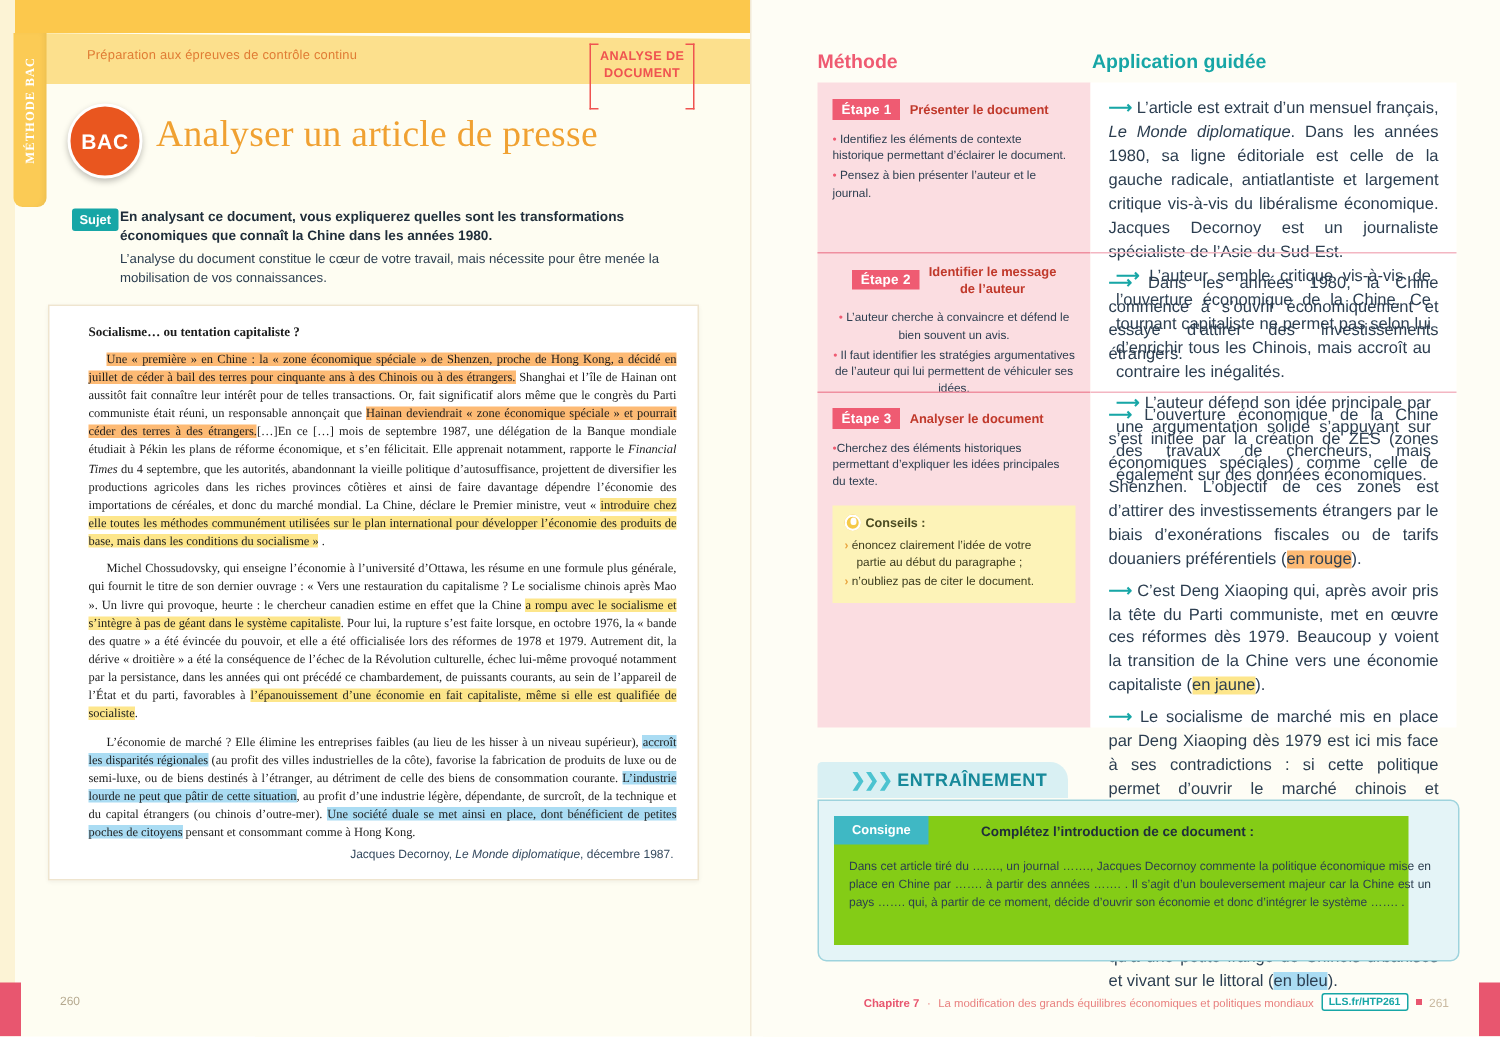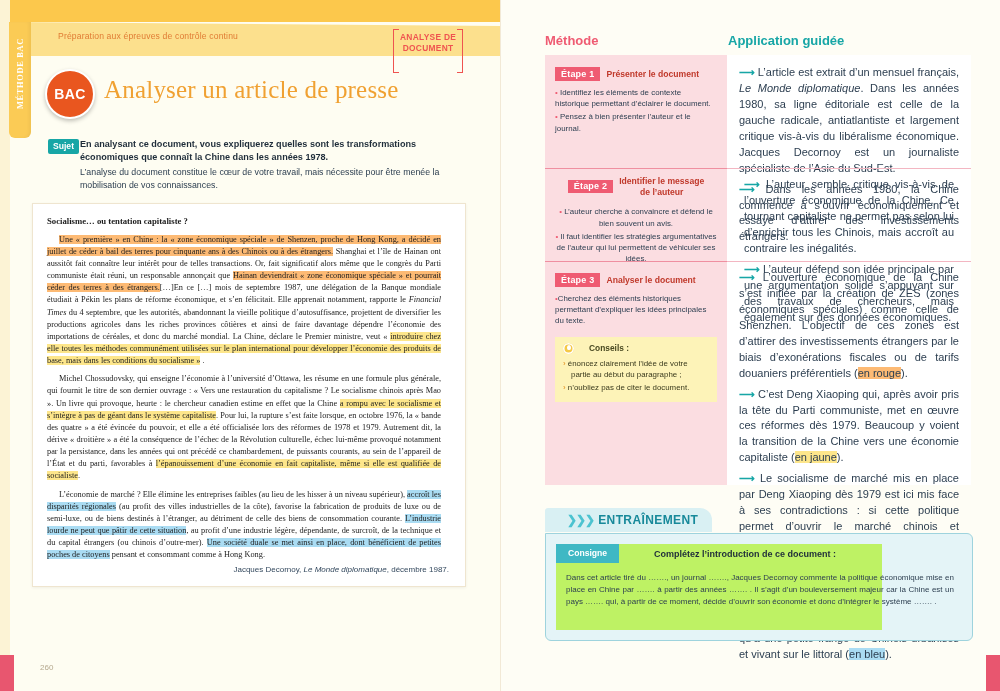--- a/index.html
+++ b/index.html
@@ -121,24 +121,24 @@
   }
 
   
   .doc-box{
     position:absolute;left:32px;top:203px;width:432px;height:382px;
     background:#ffffff;
     border:1px solid #efe5cf;
     box-shadow:0 1px 3px rgba(0,0,0,.06);
   }
   .doc-inner{
-    padding:11px 24px 0 14px;
+    padding:11px 14px 0 14px;
     font-family:"Liberation Serif", serif;
     font-size:8.3px;line-height:1.465;
-    color:#1b1b1b;text-align:justify;
+    color:#1b1b1b;text-align:justify;margin-left:12px;
   }
   .doc-title{
     font-weight:bold;font-size:8.7px;margin-bottom:6px;
     font-family:"Liberation Serif", serif;
   }
   .doc-inner p{margin:0 0 6px 0;text-indent:12px;}
   .hl-red{background:#fdba74;}
   .hl-yellow{background:#fde68b;}
   .hl-blue{background:#aadcf3;}
   .doc-src{
@@ -187,21 +187,21 @@
     margin-top:5px;font-size:7.9px;color:#2c3e50;line-height:1.42;
   }
   .meth-bullets div{margin-bottom:2px;}
   .meth-bullets .b{color:#ef5b72;}
   .conseils{
     margin-top:10px;background:#fdf3b8;
     padding:6px 8px 7px 8px;
   }
   .conseils-hd{
     font-size:8.4px;font-weight:bold;color:#4a4a22;margin-bottom:4px;
-    display:flex;align-items:center;gap:15px;
+    display:flex;align-items:center;gap:3px;
   }
   .bulb{
     width:11px;height:11px;border-radius:50%;
     background:#f5c948;display:inline-block;position:relative;
     box-shadow:0 0 0 1.5px #fff inset;
   }
   .bulb:after{
     content:"";position:absolute;left:3.5px;top:2px;
     width:4px;height:5px;border-radius:50% 50% 40% 40%;background:#fff;
   }
@@ -225,22 +225,22 @@
     border-radius:3px 12px 0 0;
     font-size:12px;font-weight:bold;color:#17899a;letter-spacing:.4px;
   }
   .entr-chev{color:#4cc3d0;letter-spacing:-1px;margin-right:4px;}
   .entr-box{
     position:absolute;left:45px;top:533px;width:426px;height:106px;
     background:#e4f4f7;border:1px solid #9ed3dd;
     border-radius:0 6px 6px 6px;
   }
   .cons-card{
-    position:absolute;left:10px;top:10px;width:326px;height:86px;
-    background:#bef264;
+    position:absolute;left:10px;top:10px;width:383px;height:86px;
+    background:#84cc16;
   }
   .cons-badge{
     position:absolute;left:0;top:0;
     background:#3fb8c4;color:#fff;
     font-size:8.6px;font-weight:bold;
     padding:4px 12px 5px 12px;
   }
   .cons-title{
     position:absolute;left:98px;top:5px;
     font-size:9px;font-weight:bold;color:#1f2d3a;
@@ -294,21 +294,21 @@
 
     <div class="bracket-label">
       <div>ANALYSE DE</div>
       <div>DOCUMENT</div>
     </div>
 
     <div class="bac-circle">BAC</div>
     <div class="page-title">Analyser un article de presse</div>
 
     <div class="sujet-badge">Sujet</div>
-    <div class="sujet-bold">En analysant ce document, vous expliquerez quelles sont les transformations économiques que connaît la Chine dans les années 1978.</div>
+    <div class="sujet-bold">En analysant ce document, vous expliquerez quelles sont les transformations économiques que connaît la Chine dans les années 1980.</div>
     <div class="sujet-note">L’analyse du document constitue le cœur de votre travail, mais nécessite pour être menée la mobilisation de vos connaissances.</div>
 
     <div class="doc-box">
       <div class="doc-inner">
         <div class="doc-title">Socialisme… ou tentation capitaliste ?</div>
 
         <p><span class="hl-red">Une « première » en Chine : la « zone économique spéciale » de Shenzen, proche de Hong Kong, a décidé en juillet de céder à bail des terres pour cinquante ans à des Chinois ou à des étrangers.</span><span> Shanghai et l’île de Hainan ont aussitôt fait connaître leur intérêt pour de telles transactions. Or, fait significatif alors même que le congrès du Parti communiste était réuni, un responsable annonçait que </span><span class="hl-red">Hainan deviendrait « zone économique spéciale » et pourrait céder des terres à des étrangers.</span><span>[…]En ce […] mois de septembre 1987, une délégation de la Banque mondiale étudiait à Pékin les plans de réforme économique, et s’en félicitait. Elle apprenait notamment, rapporte le </span><i>Financial Times</i><span> du 4 septembre, que les autorités, abandonnant la vieille politique d’autosuffisance, projettent de diversifier les productions agricoles dans les riches provinces côtières et ainsi de faire davantage dépendre l’économie des importations de céréales, et donc du marché mondial. La Chine, déclare le Premier ministre, veut « </span><span class="hl-yellow">introduire chez elle toutes les méthodes communément utilisées sur le plan international pour développer l’économie des produits de base, mais dans les conditions du socialisme »</span><span> .</span></p>
 
         <p><span>Michel Chossudovsky, qui enseigne l’économie à l’université d’Ottawa, les résume en une formule plus générale, qui fournit le titre de son dernier ouvrage : « Vers une restauration du capitalisme ? Le socialisme chinois après Mao ». Un livre qui provoque, heurte : le chercheur canadien estime en effet que la Chine </span><span class="hl-yellow">a rompu avec le socialisme et s’intègre à pas de géant dans le système capitaliste</span><span>. Pour lui, la rupture s’est faite lorsque, en octobre 1976, la « bande des quatre » a été évincée du pouvoir, et elle a été officialisée lors des réformes de 1978 et 1979. Autrement dit, la dérive « droitière » a été la conséquence de l’échec de la Révolution culturelle, échec lui-même provoqué notamment par la persistance, dans les années qui ont précédé ce chambardement, de puissants courants, au sein de l’appareil de l’État et du parti, favorables à </span><span class="hl-yellow">l’épanouissement d’une économie en fait capitaliste, même si elle est qualifiée de socialiste</span><span>.</span></p>
 
@@ -396,16 +396,24 @@
     </div>
 
     <div class="entr-box">
       <div class="cons-card">
         <div class="cons-badge">Consigne</div>
         <div class="cons-title">Complétez l’introduction de ce document :</div>
         <div class="cons-body">Dans cet article tiré du ……., un journal ……., Jacques Decornoy commente la politique économique mise en place en Chine par ……. à partir des années ……. . Il s’agit d’un bouleversement majeur car la Chine est un pays ……. qui, à partir de ce moment, décide d’ouvrir son économie et donc d’intégrer le système ……. .</div>
       </div>
     </div>
 
+    <div class="foot-right">
+      <span class="foot-chap">Chapitre 7</span>
+      <span class="foot-txt">·</span>
+      <span class="foot-txt">La modification des grands équilibres économiques et politiques mondiaux</span>
+      <span class="url-badge">LLS.fr/HTP261</span>
+      <span class="dot-sq"></span>
+      <span class="pg-right-num">261</span>
+    </div>
 
     <div class="bleed-right"></div>
   </div>
 </div>
 
 </body></html>

